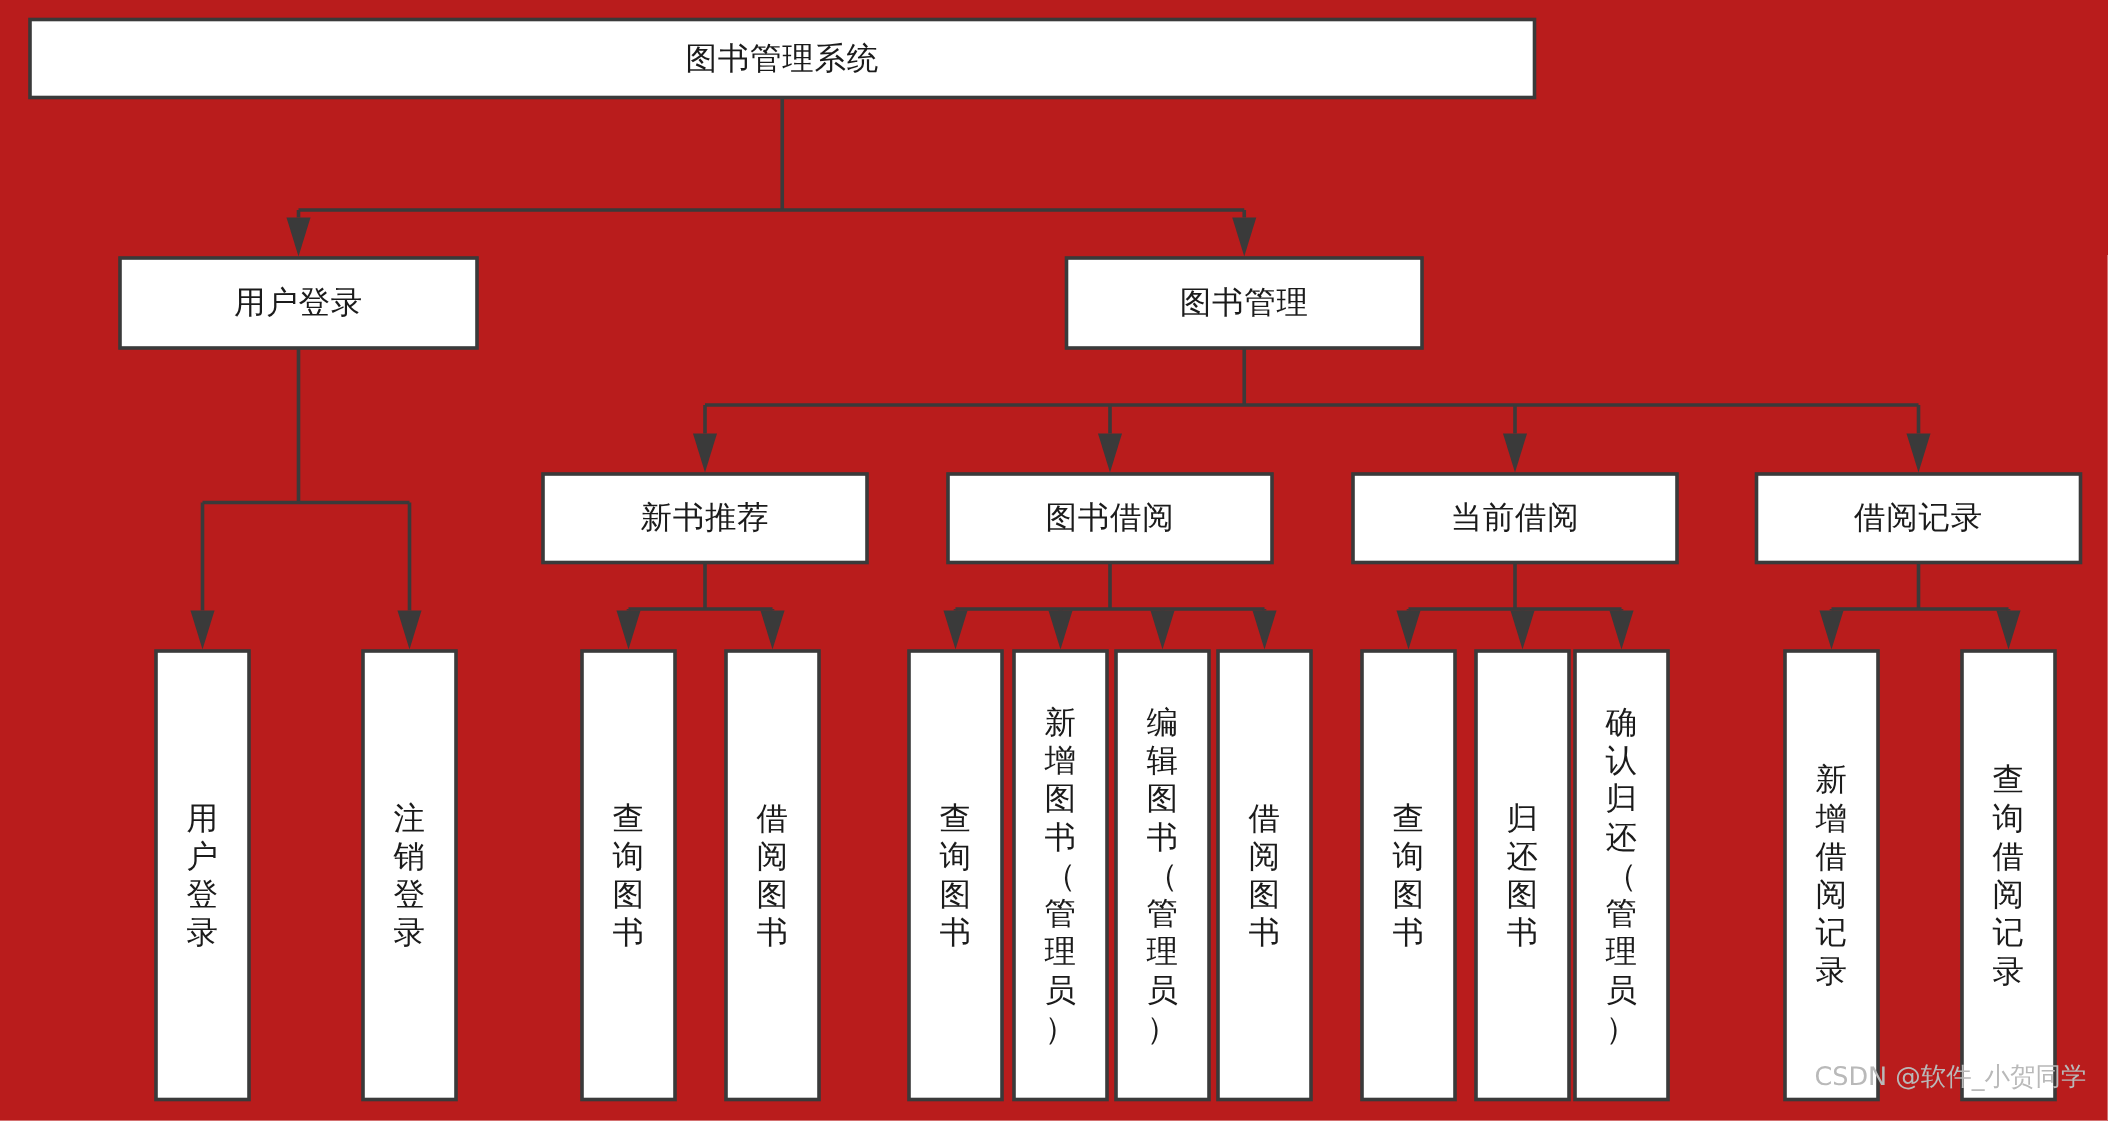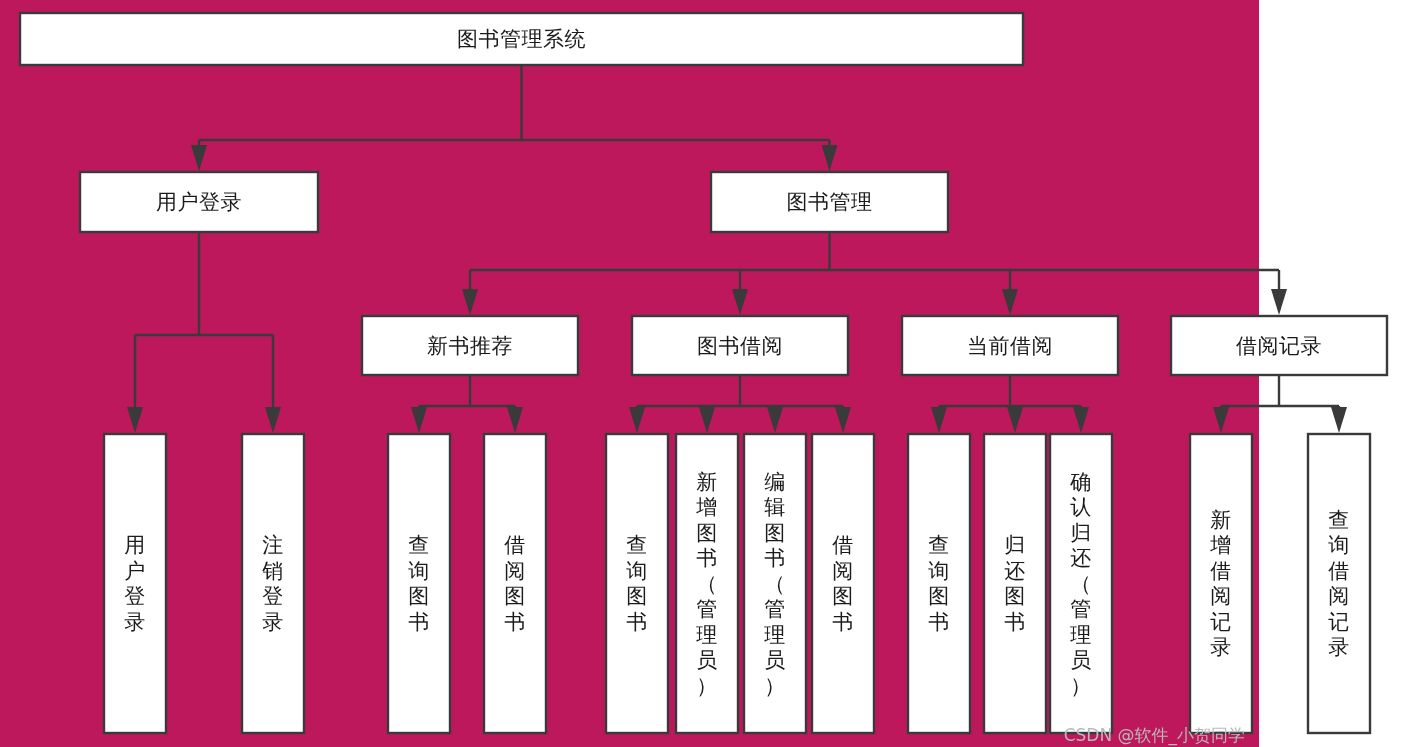--- a/index.html
+++ b/index.html
@@ -9,23 +9,23 @@
     background: #ffffff;
   }
   body {
     width: 1405px;
     height: 747px;
     overflow: hidden;
     font-family: "DejaVu Sans", "Liberation Sans", sans-serif;
   }
   #diagram-root {
     position: relative;
-    width: 1259px;
+    width: 1405px;
     height: 747px;
-    background: #be185d;
+    background: #b91c1c;
     text-decoration: underline;
   }
   svg#diagram-svg {
     position: absolute;
     left: 0;
     top: 0;
     width: 1405px;
     height: 747px;
     display: block;
   }
@@ -55,21 +55,21 @@
   .node-label-v {
     font-family: "DejaVu Sans", "Liberation Sans", sans-serif;
     font-size: 21px;
     fill: #1b1b1b;
     text-anchor: middle;
     letter-spacing: 0.5px;
   }
   .watermark {
     position: absolute;
     right: 14px;
-    bottom: 0;
+    bottom: 18px;
     font-family: "DejaVu Sans", "Liberation Sans", sans-serif;
     font-size: 17px;
     color: #b9b9b9;
     white-space: nowrap;
     user-select: none;
     pointer-events: none;
   }
 </style>
 </head>
 <body>

